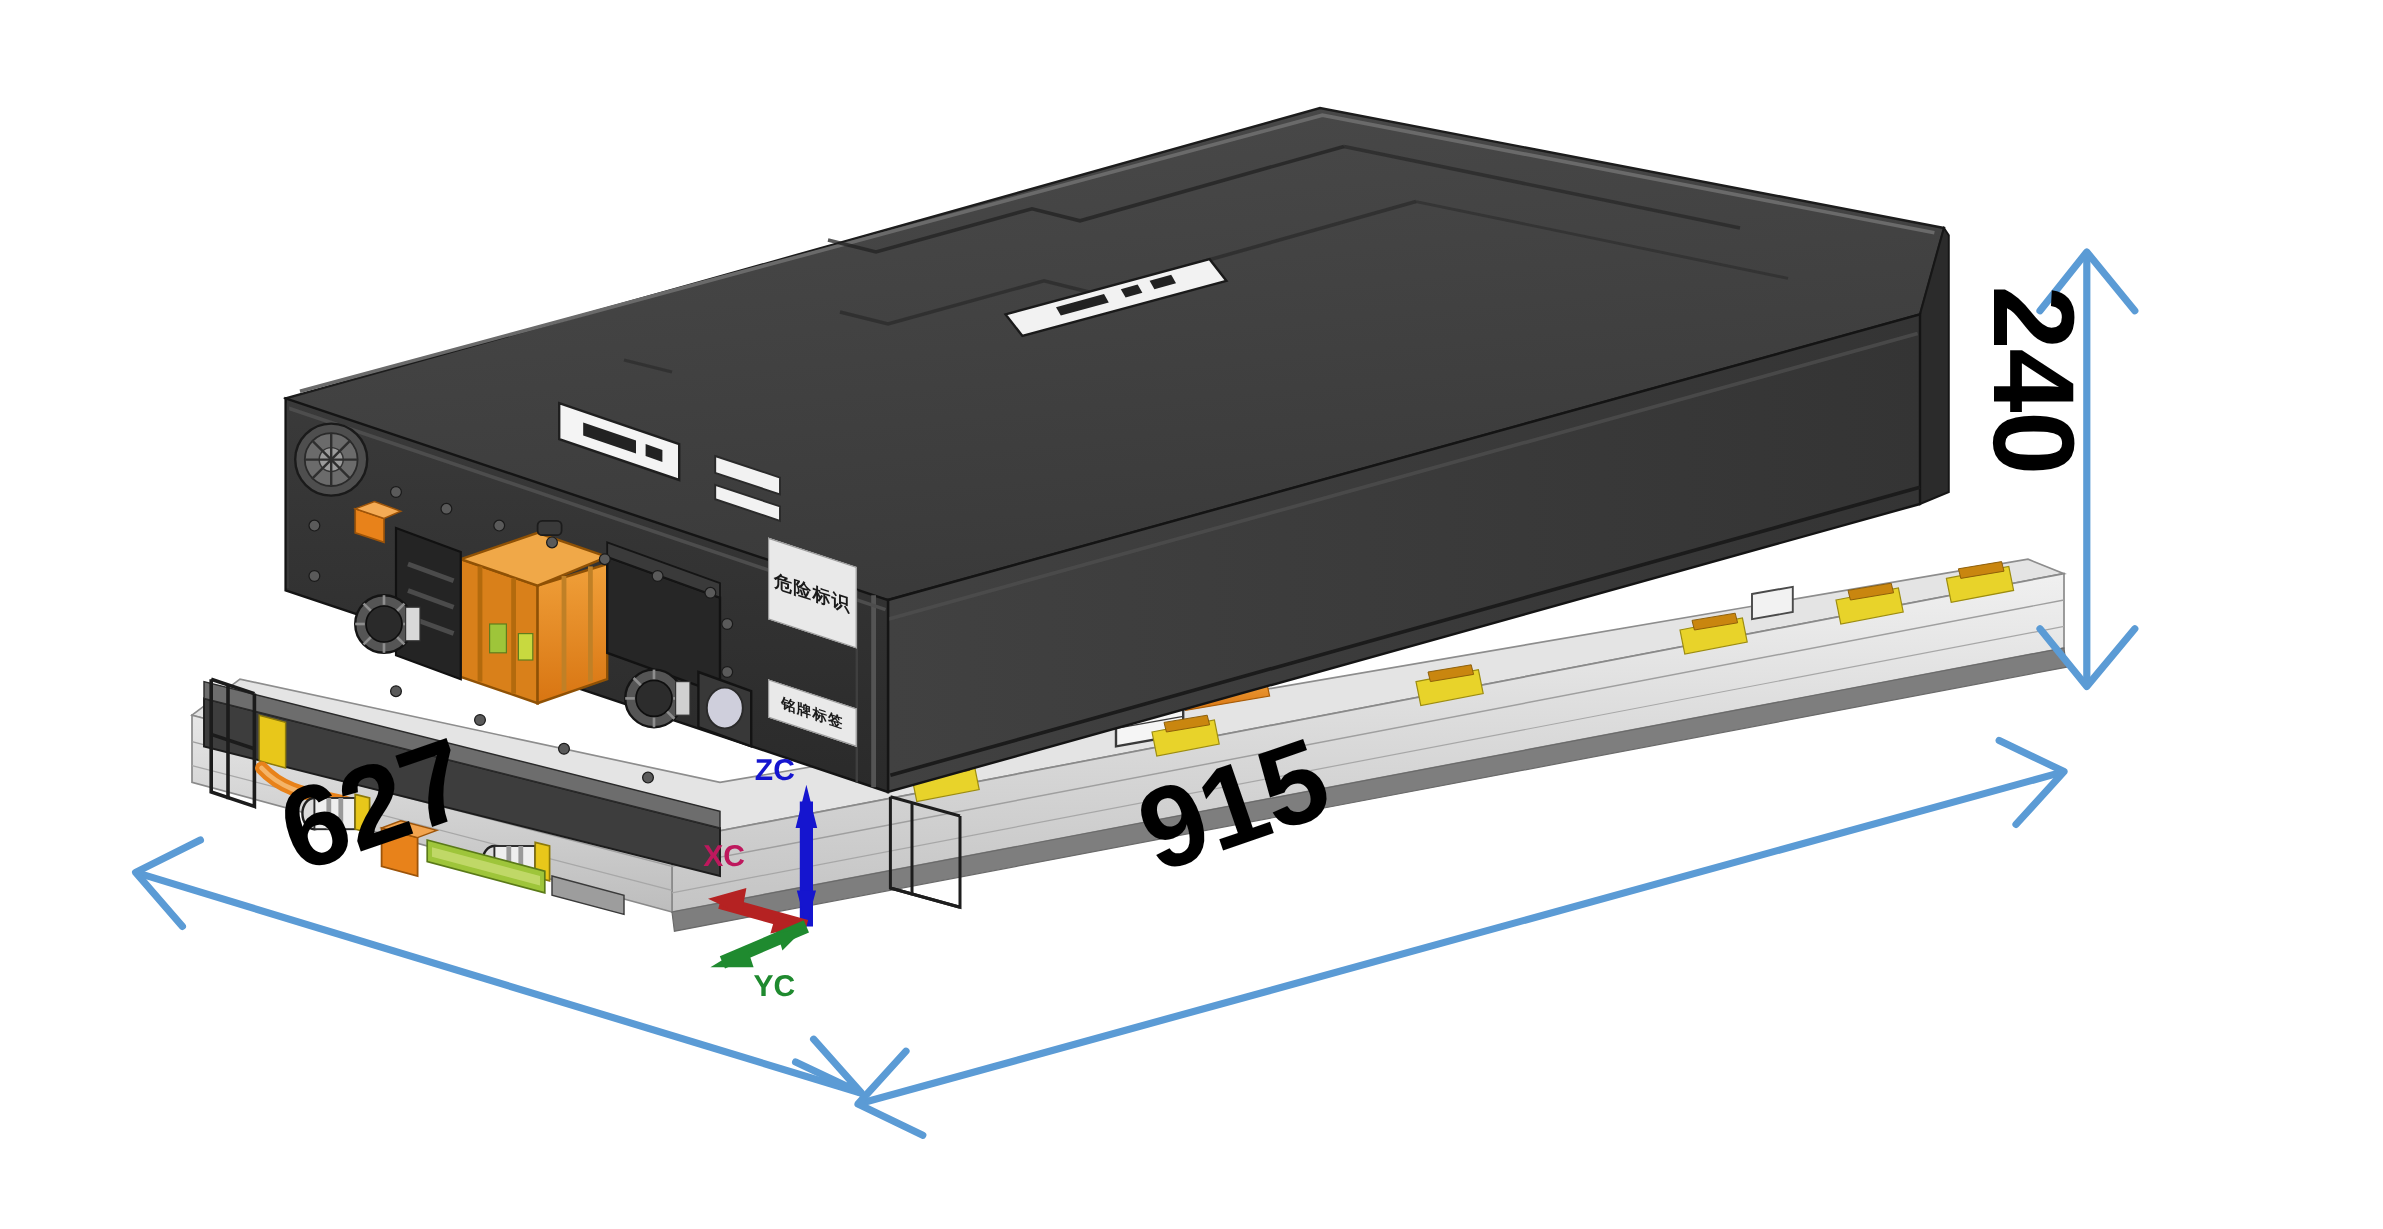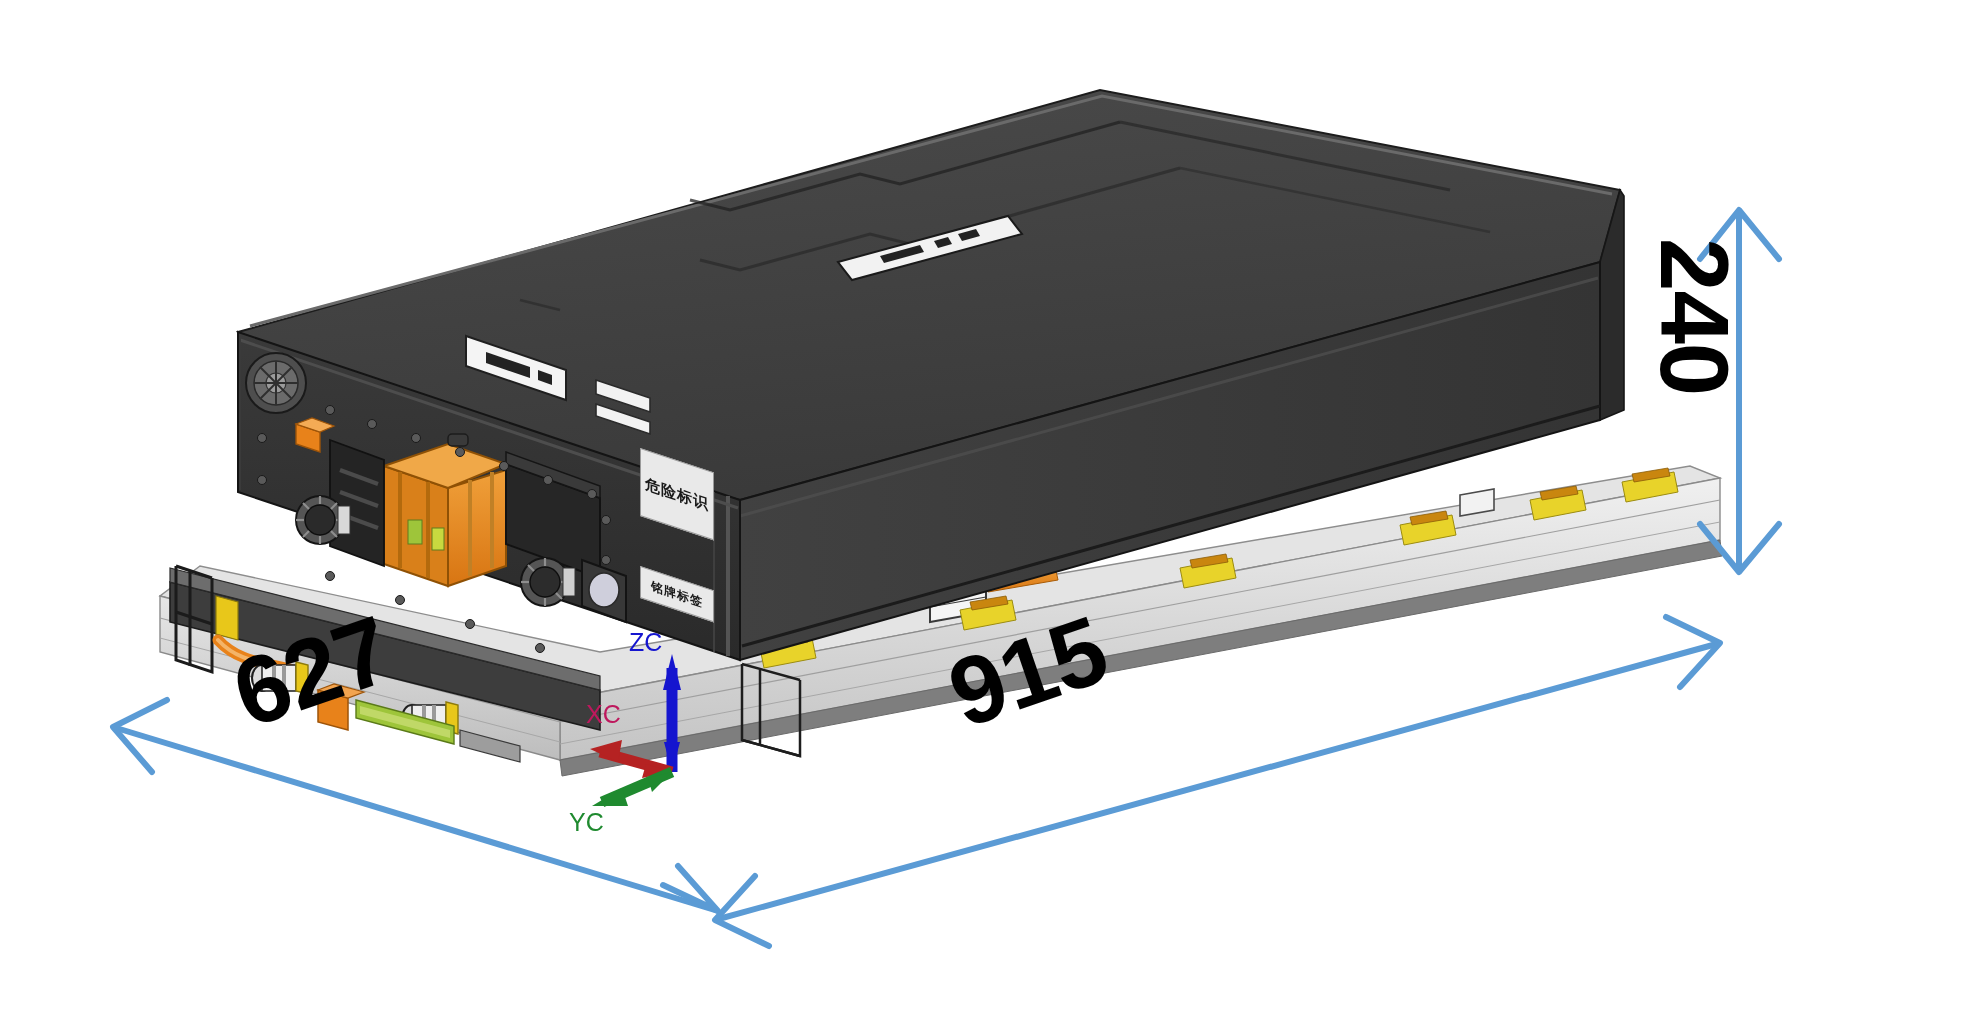--- a/index.html
+++ b/index.html
@@ -51,28 +51,28 @@
   #dim-240 {
     left: 1742px;
     top: 238px;
     font-size: 96px;
     transform: rotate(90deg);
     transform-origin: left top;
   }
   .axis-text {
     position: absolute;
     font-family: "Liberation Sans", sans-serif;
-    font-weight: normal;
+    font-weight: bold;
     font-size: 25px;
     white-space: nowrap;
     line-height: 1;
   }
   #axis-zc { left: 629px; top: 630px; color: #1515cf; }
   #axis-xc { left: 586px; top: 702px; color: #be185d; }
-  #axis-yc { left: 569px; top: 810px; color: #1f8a2f; }
+  #axis-yc { left: 628px; top: 810px; color: #1f8a2f; }
 
   .face-label {
     position: absolute;
     background: #e9e9e9;
     border: 1px solid #9a9a9a;
     color: #1a1a1a;
     font-size: 13px;
     font-weight: bold;
     display: flex;
     align-items: center;

